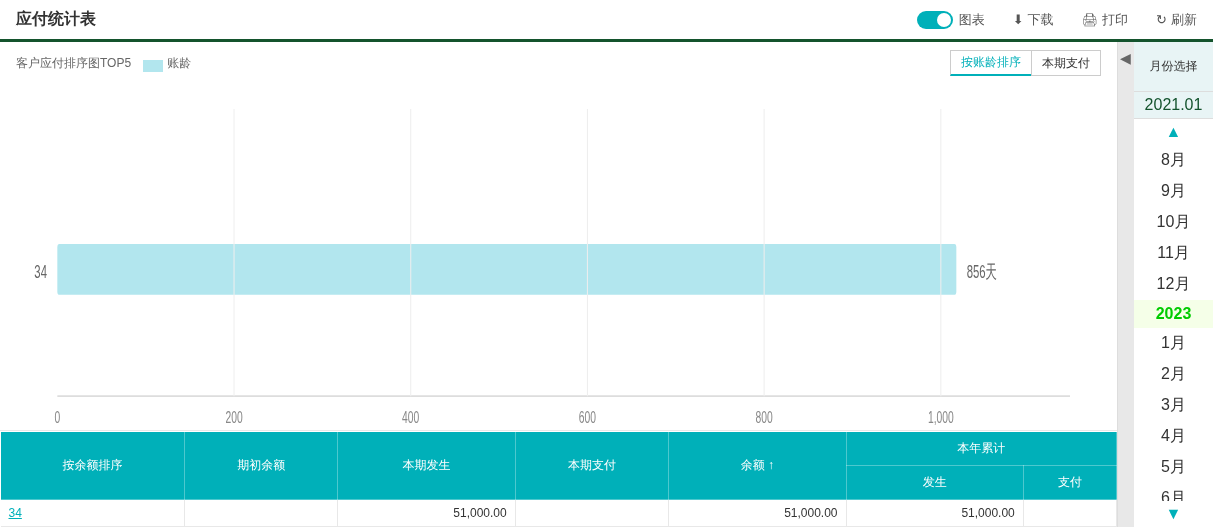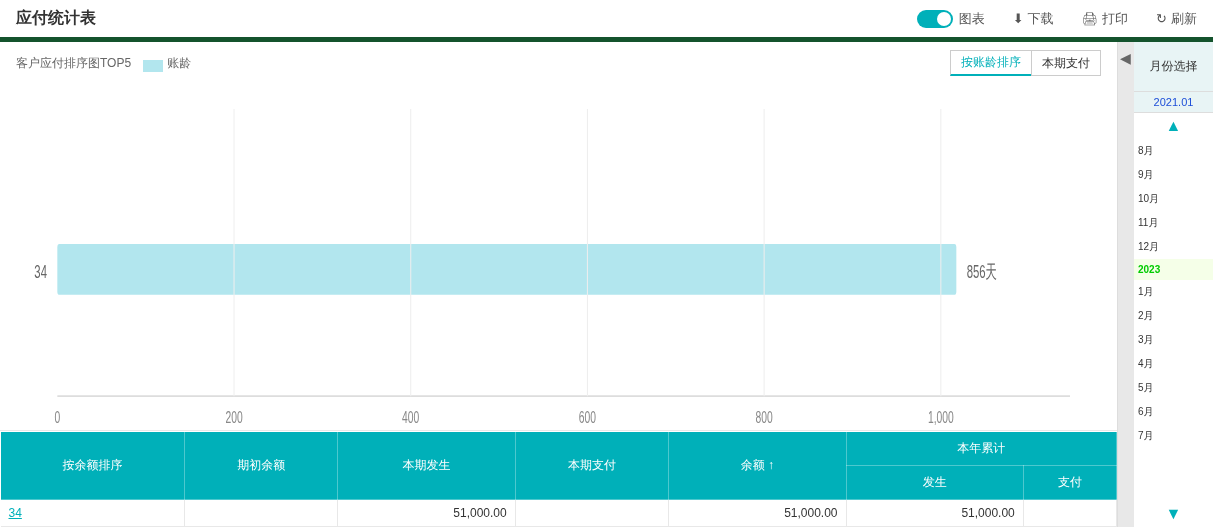--- a/index.html
+++ b/index.html
@@ -1,21 +1,21 @@
 <!DOCTYPE html>
 <html><head>
   <meta charset="utf-8">
   <style>
     * { box-sizing: border-box; margin: 0; padding: 0; }
     body { font-family: 'Microsoft YaHei', Arial, sans-serif; font-size: 12px; background: #f5f5f5; color: #333; }
 
     .page { width: 1213px; height: 527px; display: flex; flex-direction: column; background: #fff; overflow: hidden; }
 
     
-    .header { display: flex; align-items: center; justify-content: space-between; padding: 8px 16px; background: #fff; border-bottom: 5px solid #14532d; height: 42px; }
+    .header { display: flex; align-items: center; justify-content: space-between; padding: 8px 16px; background: #fff; border-bottom: 3px solid #14532d; height: 42px; }
     .header-title { font-size: 16px; font-weight: bold; color: #333; }
     .header-actions { display: flex; align-items: flex-start; gap: 28px; }
     .action-item { display: flex; align-items: center; gap: 4px; cursor: pointer; color: #555; font-size: 13px; }
 
     
     .toggle-switch { display: flex; align-items: center; gap: 6px; }
     .toggle-track { width: 36px; height: 18px; background: #00b0b9; border-radius: 9px; position: relative; cursor: pointer; }
     .toggle-thumb { width: 14px; height: 14px; background: #fff; border-radius: 50%; position: absolute; top: 2px; right: 2px; }
 
     
@@ -46,24 +46,24 @@
     thead th { padding: 8px 6px; text-align: center; font-weight: normal; font-size: 12px; border: 1px solid rgba(255,255,255,0.3); }
     thead th.group-header { border-bottom: 1px solid rgba(255,255,255,0.3); }
     tbody tr { background: #fff; }
     tbody td { padding: 6px 8px; text-align: right; font-size: 12px; border-bottom: 1px solid #e8e8e8; border-right: 1px solid #e8e8e8; }
     tbody td.text-left { text-align: left; }
     tbody td.link { color: #00b0b9; text-decoration: underline; cursor: pointer; }
 
     
     .sidebar { width: 80px; background: #fff; border-left: 1px solid #e8e8e8; display: flex; flex-direction: column; overflow: hidden; }
     .sidebar-header { background: #e8f4f5; padding: 16px 4px; text-align: center; font-size: 12px; color: #333; border-bottom: 1px solid #ddd; }
-    .sidebar-current { background: #e8f4f5; padding: 4px; text-align: center; font-size: 11px; color: #1d4ed8; border-bottom: 1px solid #ddd; }
+    .sidebar-current { background: #e8f4f5; padding: 4px; text-align: center; font-size: 16px; color: #14532d; border-bottom: 1px solid #ddd; }
     .sidebar-nav-btn { width: 100%; background: none; border: none; cursor: pointer; padding: 4px; display: flex; justify-content: center; align-items: center; color: #00b0b9; font-size: 16px; }
     .sidebar-months { flex: 1; overflow: hidden; }
-    .month-item { padding: 5px 4px; font-size: 10px; color: #333; cursor: pointer; }
+    .month-item { padding: 5px 4px; text-align: center; font-size: 16px; color: #333; cursor: pointer; }
     .month-item.year-label { color: #00cc00; font-weight: bold; background: #f5ffe8; }
 
     .collapse-btn { width: 16px; background: #e8e8e8; border-left: 1px solid #ddd; display: flex; align-items: flex-start; justify-content: center; cursor: pointer; padding-top: 8px; color: #666; font-size: 14px; flex-shrink: 0; }
   </style>
 </head>
 <body>
 
 <div class="page">
 
   <div class="header">

